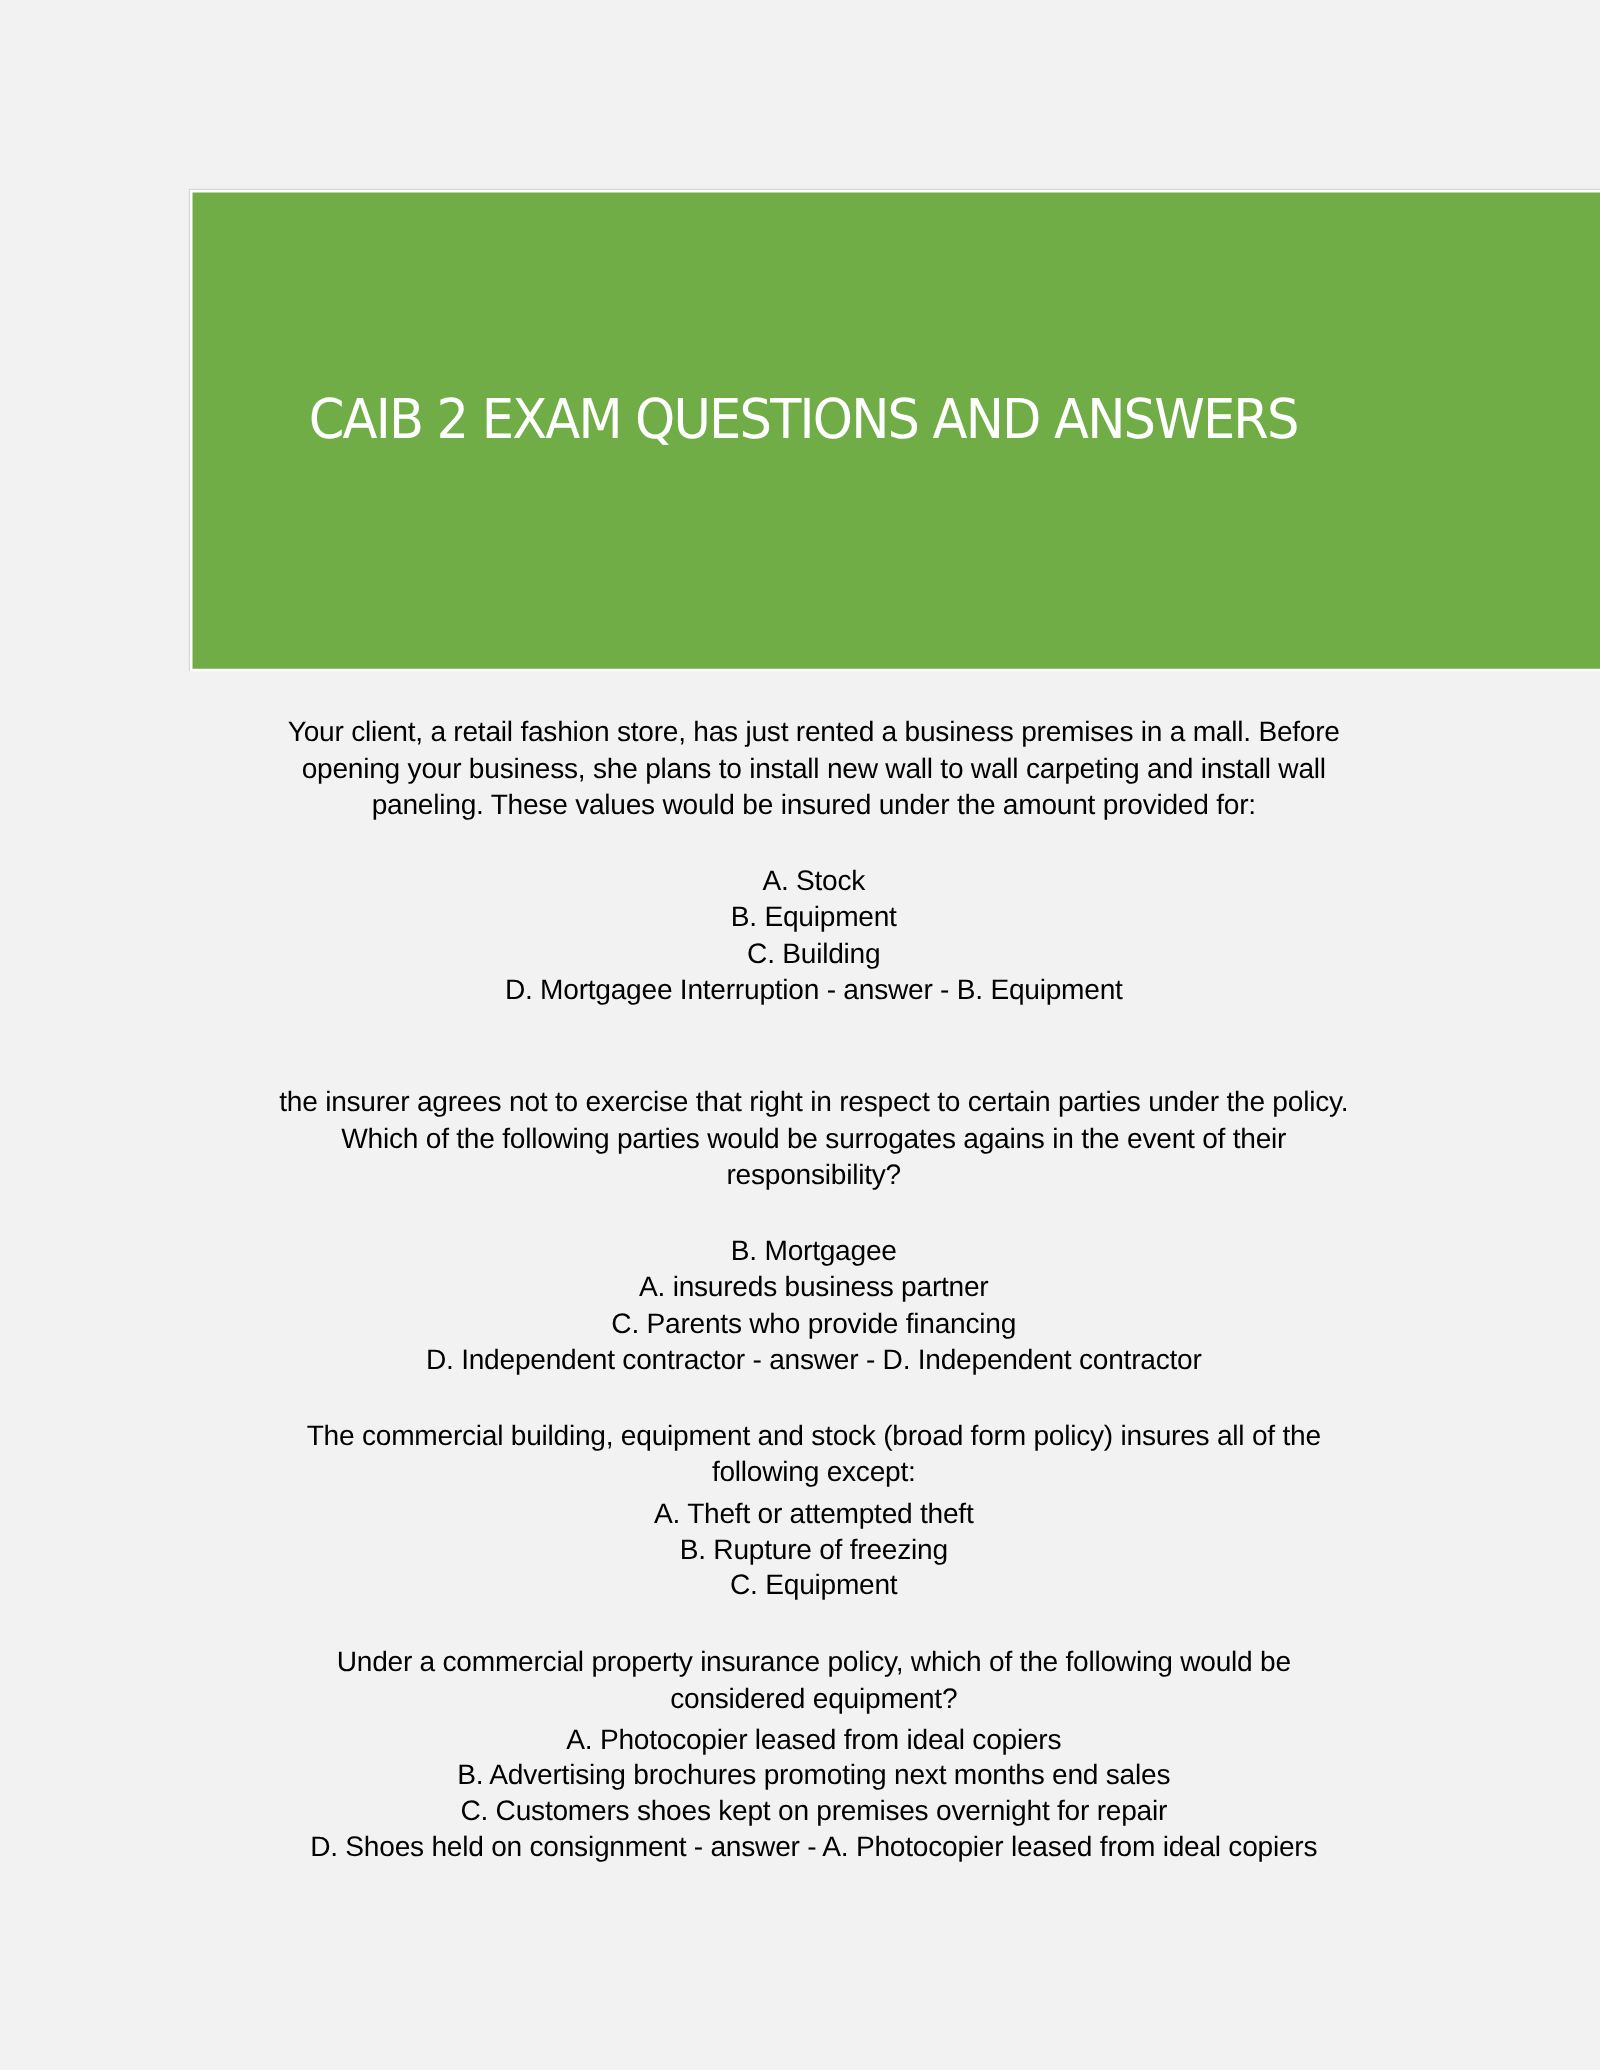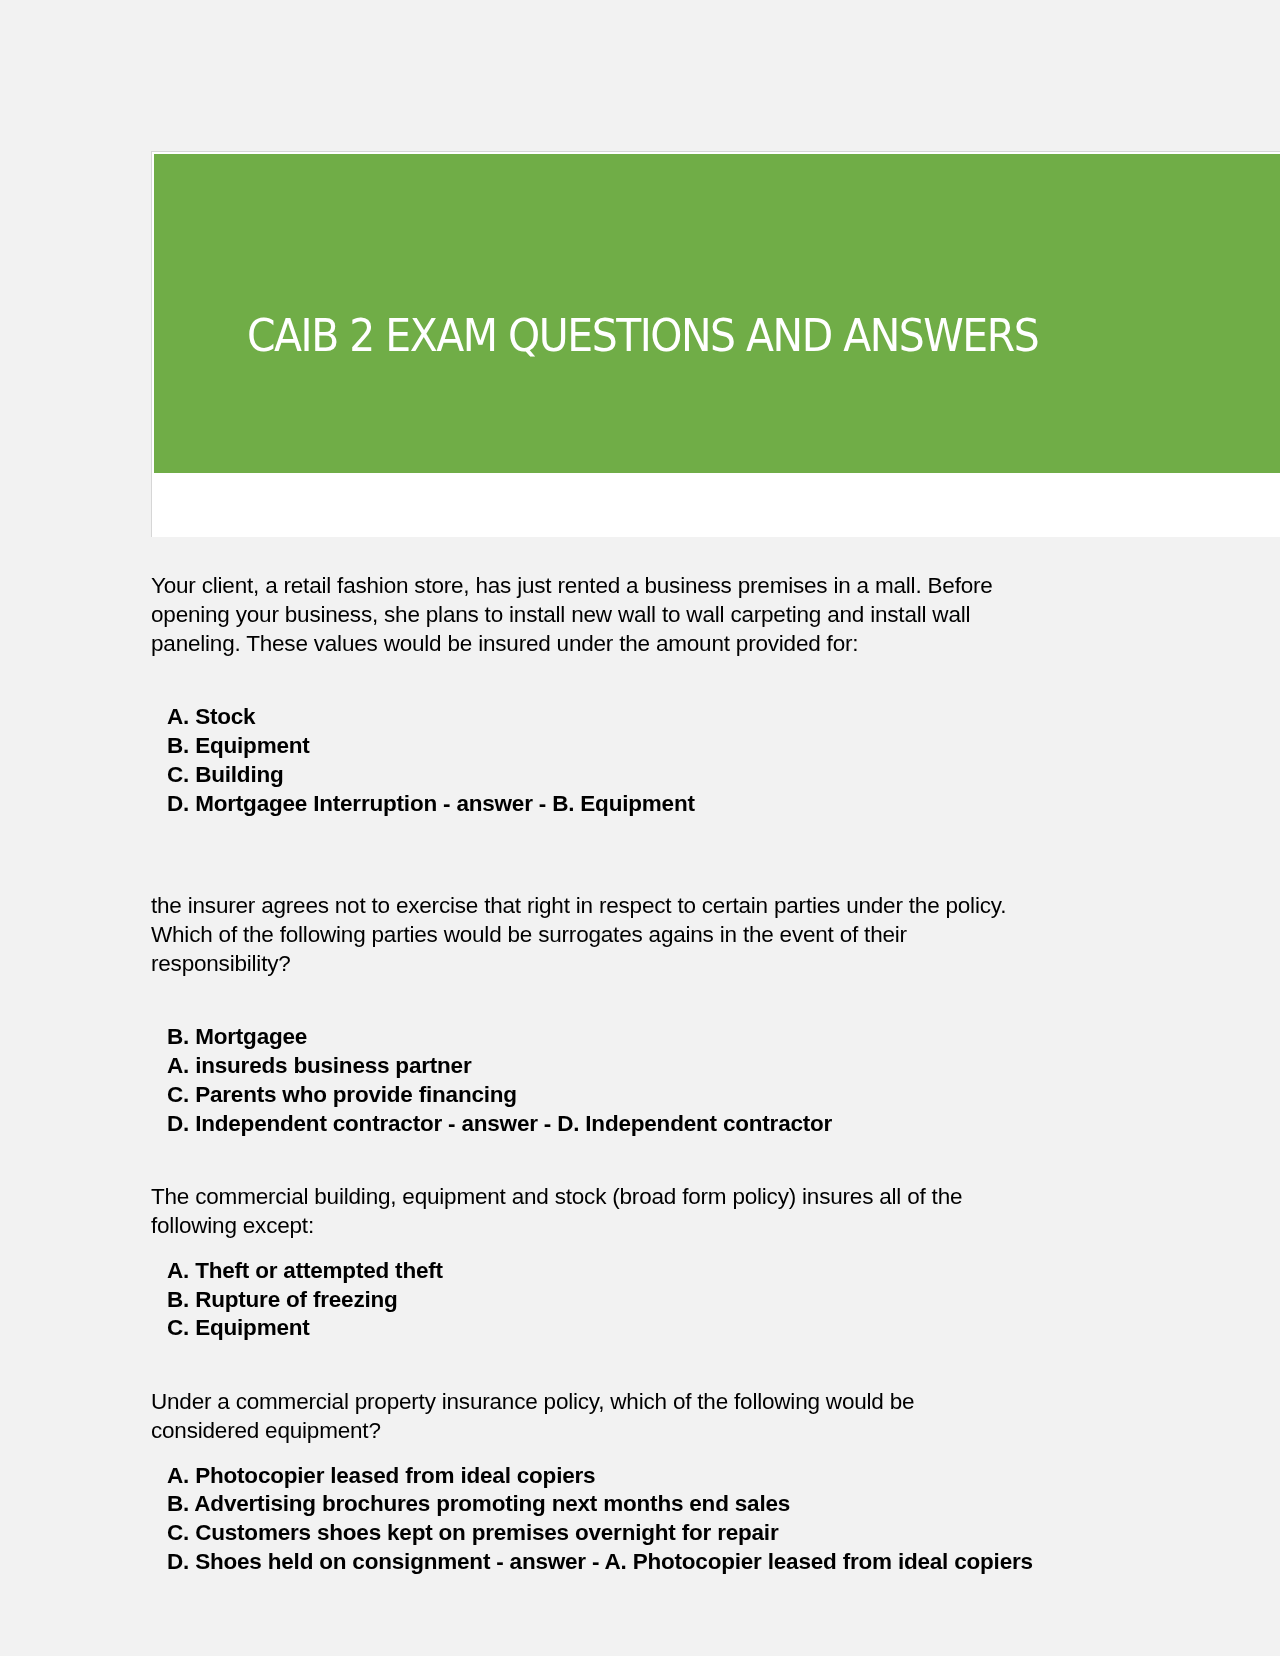--- a/index.html
+++ b/index.html
@@ -23,21 +23,21 @@
       background: #ffffff;
       border-top: 1px solid #d6d6d6;
       border-left: 1px solid #d6d6d6;
       box-sizing: border-box;
     }
     .banner {
       position: absolute;
       left: 154px;
       top: 154px;
       width: 1126px;
-      height: 319px;
+      height: 381px;
       background: #70ad47;
     }
     .banner-title {
       position: absolute;
       left: 93px;
       top: 160px;
       margin: 0;
       color: #ffffff;
       font-family: "DejaVu Sans", sans-serif;
       font-weight: normal;
@@ -50,29 +50,29 @@
     }
     .content {
       position: absolute;
       left: 151px;
       top: 572px;
       width: 1000px;
       color: #000000;
       font-size: 22.5px;
       line-height: 28.8px;
       letter-spacing: -0.2px;
+      text-align: center;
     }
     .question {
       margin: 0;
     }
     .options {
-      margin: 16px;
+      margin: 4px;
       padding: 0;
       list-style: none;
-      font-weight: bold;
     }
     .options li {
       margin: 0;
     }
     .gap {
       height: 28.8px;
     }
   </style>
 </head>
 <body>

